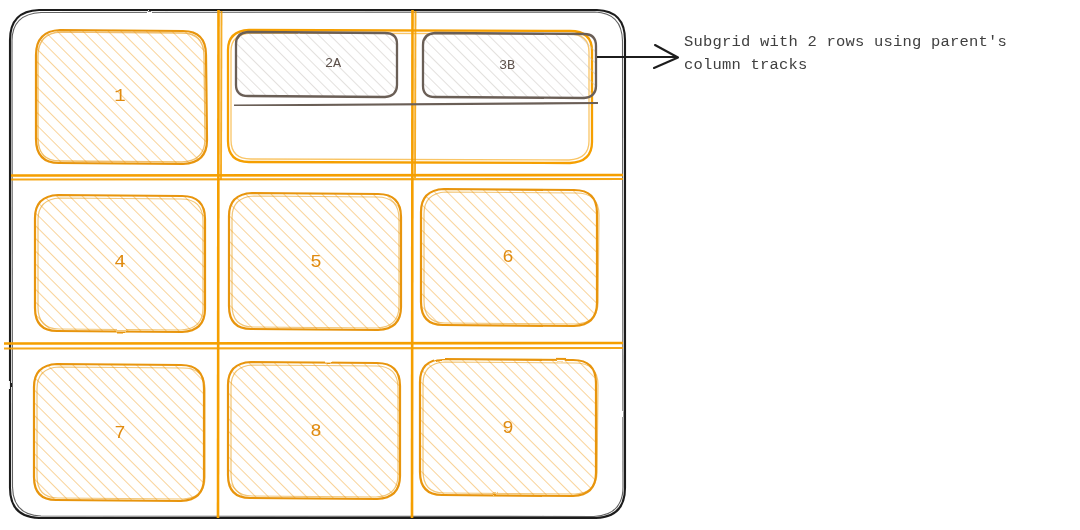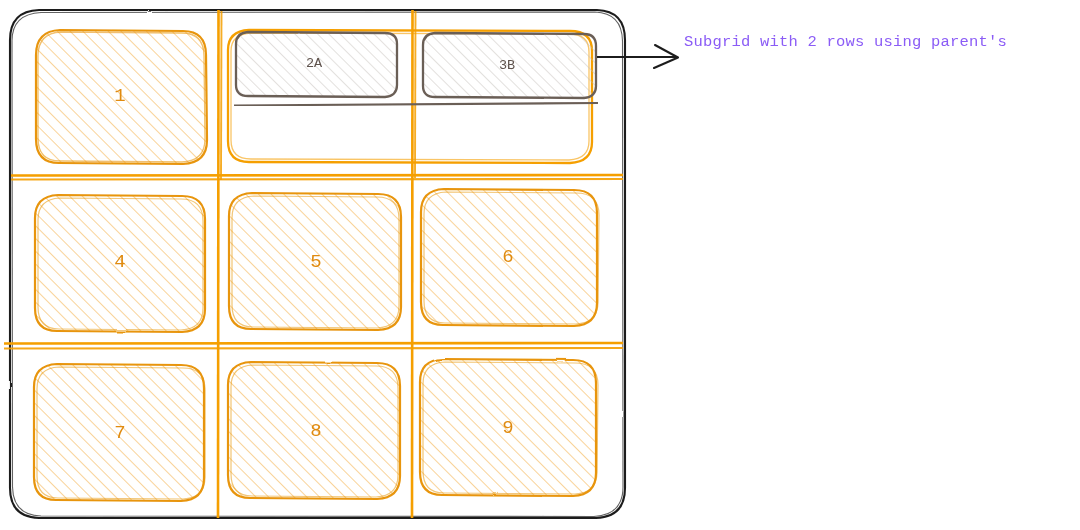--- a/index.html
+++ b/index.html
@@ -10,21 +10,21 @@
     overflow:hidden;
     position:relative;
   }
   #stage{position:absolute;left:0;top:0;width:1080px;height:530px;}
   #stage svg{position:absolute;left:0;top:0;}
   .anno-text{
     position:absolute;
     font-family:"Liberation Mono","DejaVu Sans Mono",monospace;
     font-size:15.5px;
     line-height:23px;
-    color:#8b5cf6;
+    color:#404040;
     white-space:pre;
     letter-spacing:0.2px;
   }
   .cell-num{
     position:absolute;
     font-family:"Liberation Mono","DejaVu Sans Mono",monospace;
     font-size:19px;
     color:#e08b10;
     transform:translate(-50%,-50%);
     pointer-events:none;
@@ -174,18 +174,19 @@
   </svg>
 
   <span class="cell-num" style="left:120px;top:96px;">1</span>
   <span class="cell-num" style="left:120px;top:262px;">4</span>
   <span class="cell-num" style="left:316px;top:262px;">5</span>
   <span class="cell-num" style="left:508px;top:257px;">6</span>
   <span class="cell-num" style="left:120px;top:433px;">7</span>
   <span class="cell-num" style="left:316px;top:431px;">8</span>
   <span class="cell-num" style="left:508px;top:428px;">9</span>
 
-  <span class="sub-num" style="left:314px;top:63px;text-align:right;">2A</span>
+  <span class="sub-num" style="left:333px;top:63px;text-align:right;">2A</span>
   <span class="sub-num" style="left:507px;top:65px;">3B</span>
 
   <div class="anno-text" style="left:684px;top:31px;">Subgrid with 2 rows using parent's</div>
+  <div class="anno-text" style="left:684px;top:54px;">column tracks</div>
 
 </div>
 
 </body></html>

